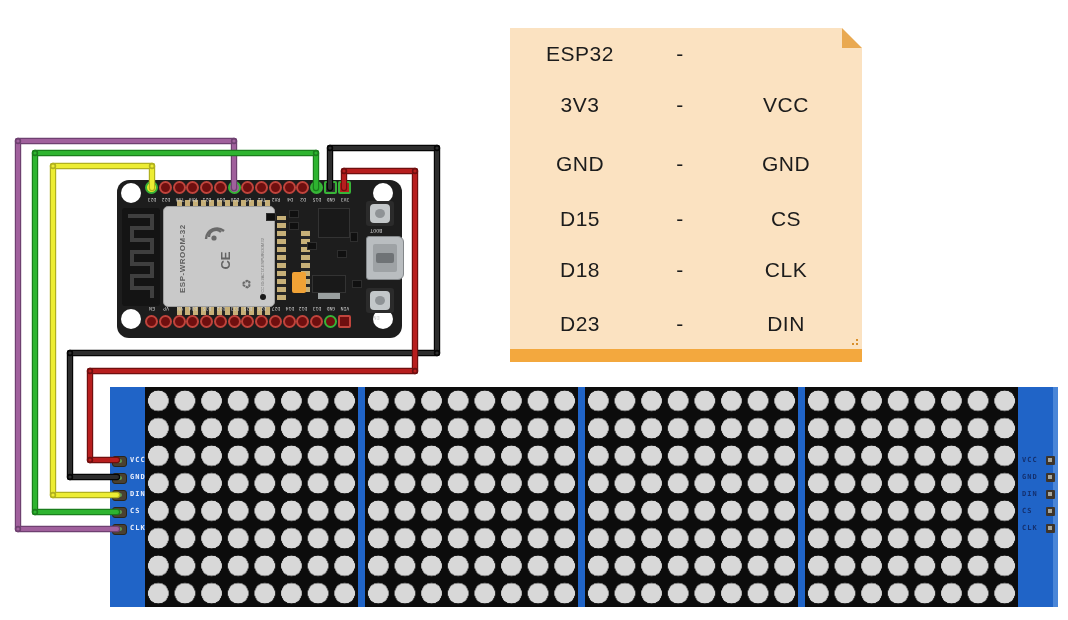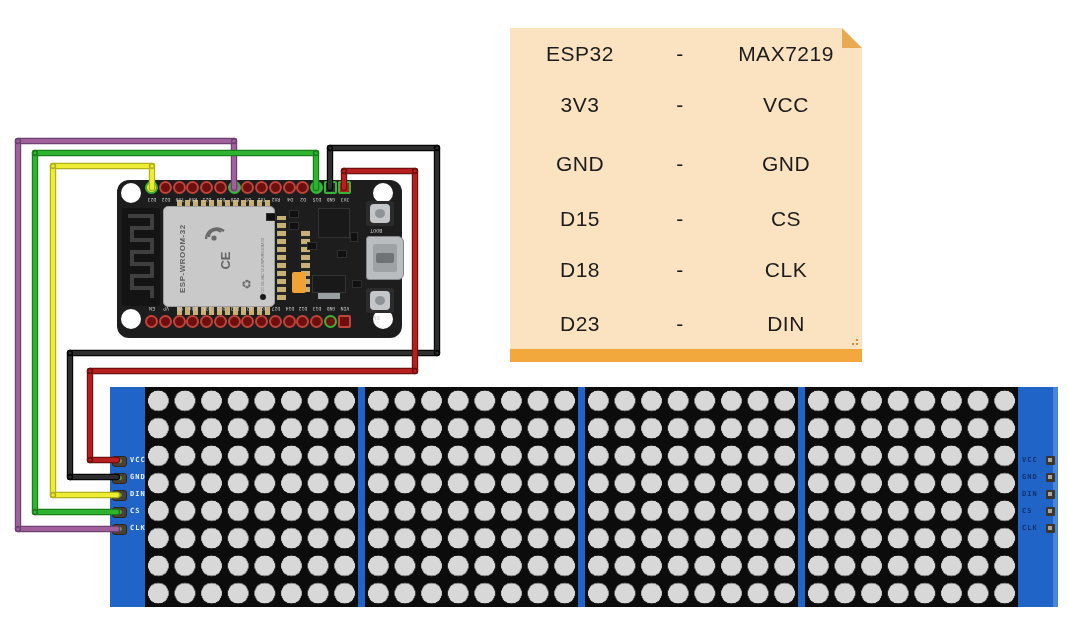--- a/index.html
+++ b/index.html
@@ -74,21 +74,20 @@
 <body>
 
 <div id="stage">
 
   <div id="note" class="abs">
     <div id="note-fold" class="abs"></div>
     <div id="note-rows">
         <div class="note-row" style="top: 11px;">
           <span>ESP32</span>
           <span>-</span>
-          <span>MAX7219</span>
         </div>
         <div class="note-row" style="top: 62px;">
           <span>3V3</span>
           <span>-</span>
           <span>VCC</span>
         </div>
         <div class="note-row" style="top: 121px;">
           <span>GND</span>
           <span>-</span>
           <span>GND</span>

